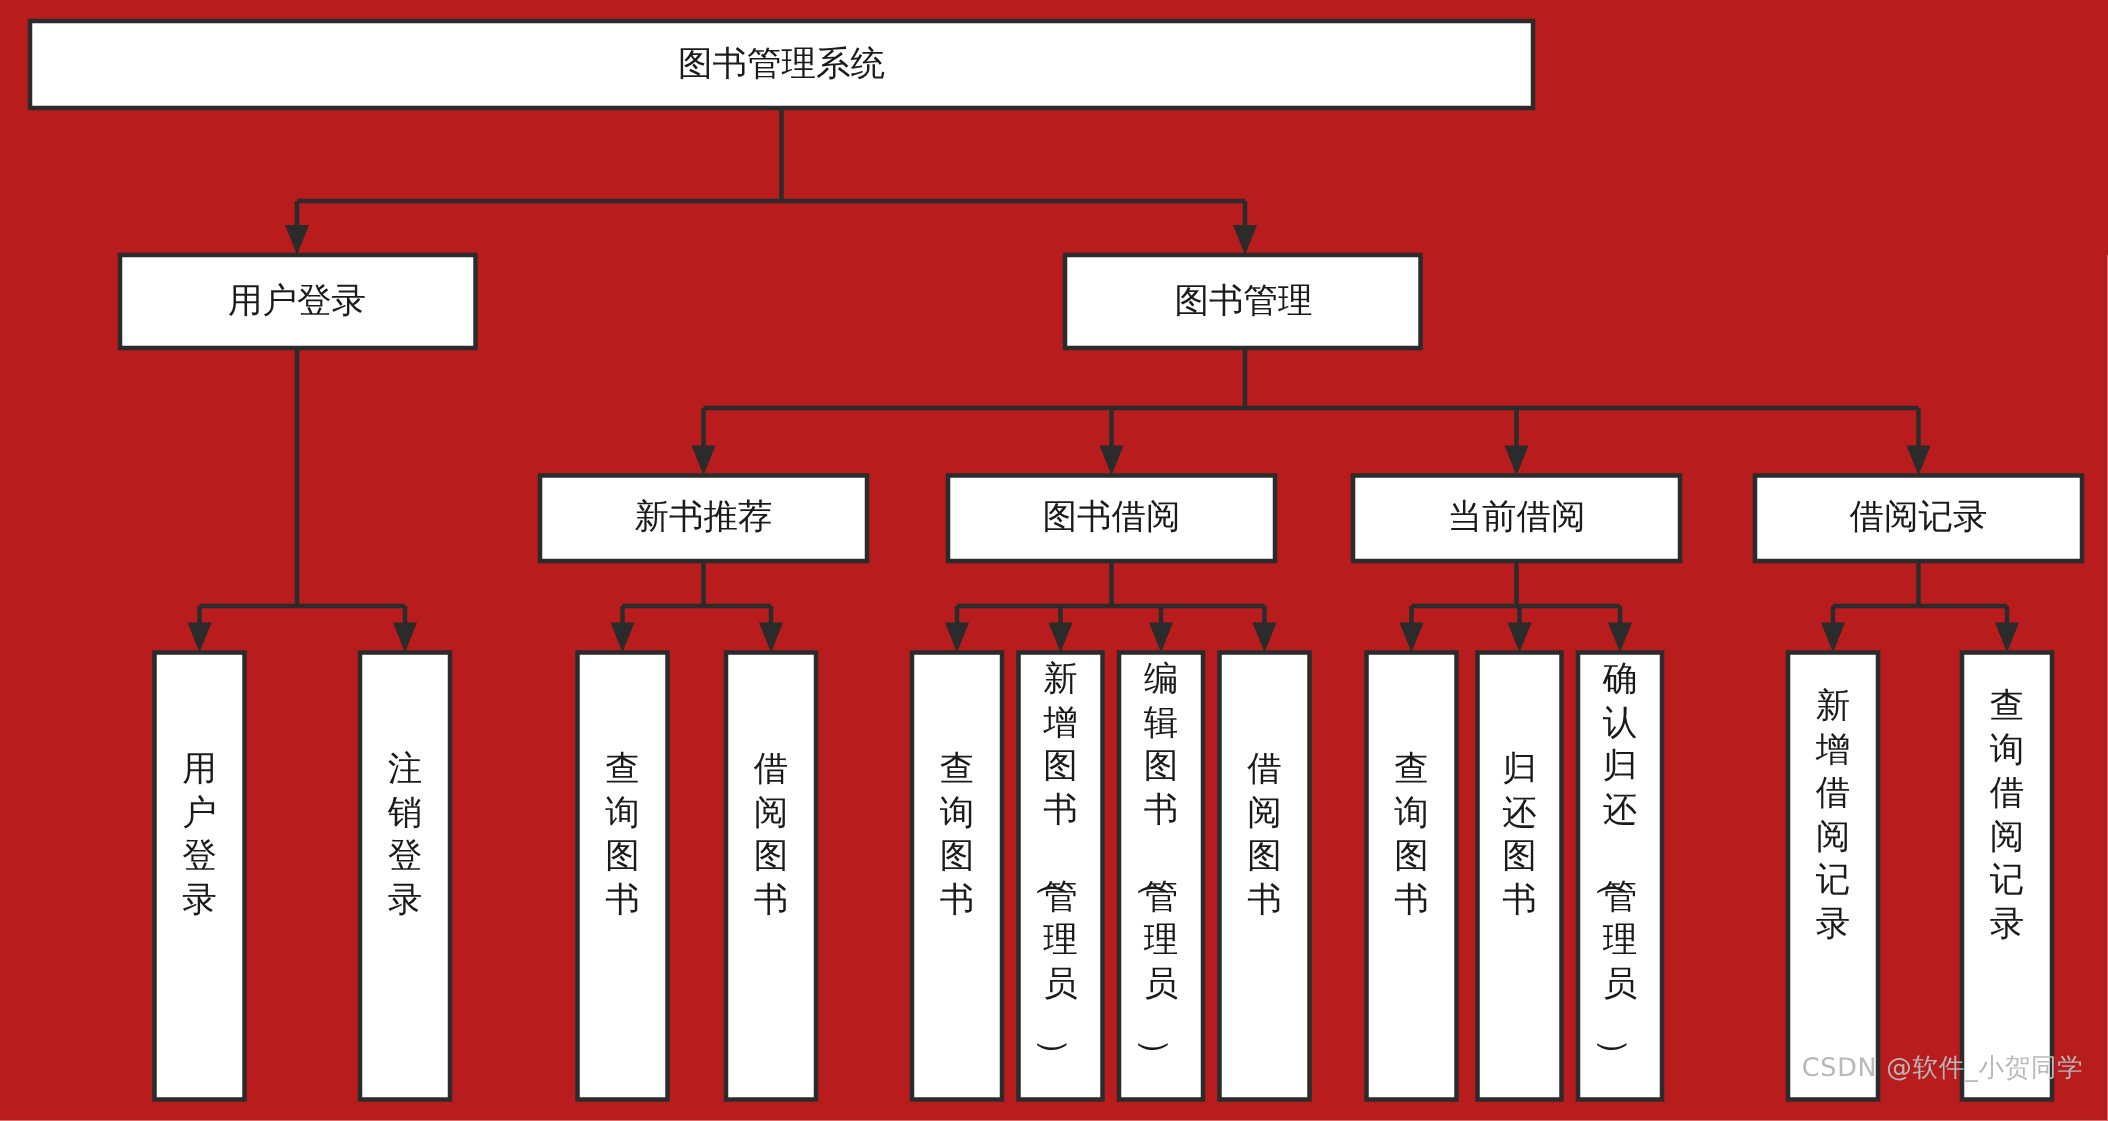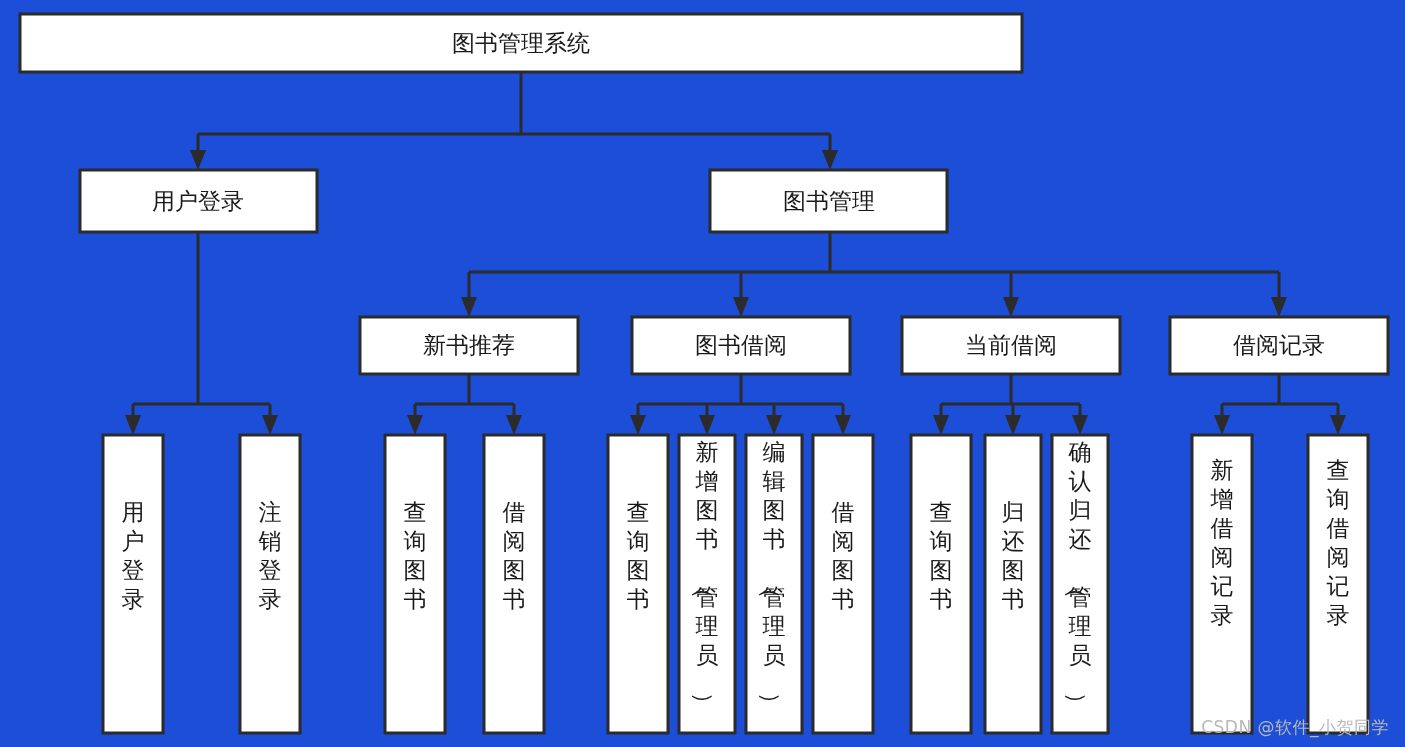--- a/index.html
+++ b/index.html
@@ -10,21 +10,21 @@
   body {
     width: 1405px;
     height: 747px;
     font-family: "DejaVu Sans", "Liberation Sans", sans-serif;
     overflow: hidden;
   }
   #diagram-root {
     position: relative;
     width: 1405px;
     height: 747px;
-    background: #1d4ed8;
+    background: #b91c1c;
   }
   svg#flow {
     position: absolute;
     inset: 0;
     width: 1405px;
     height: 747px;
     display: block;
   }
   .node-rect {
     fill: #ffffff;
@@ -50,21 +50,21 @@
   }
   .node-label-v {
     fill: #1a1a1a;
     font-family: "DejaVu Sans", "Liberation Sans", sans-serif;
     font-size: 23px;
     text-anchor: middle;
   }
   .watermark {
     position: absolute;
     right: 16px;
-    bottom: 8px;
+    bottom: 24px;
     font-family: "DejaVu Sans", "Liberation Sans", sans-serif;
     font-size: 17px;
     color: #b8b8b8;
     white-space: nowrap;
     letter-spacing: 0.5px;
     pointer-events: none;
   }
 </style>
 </head>
 <body>

